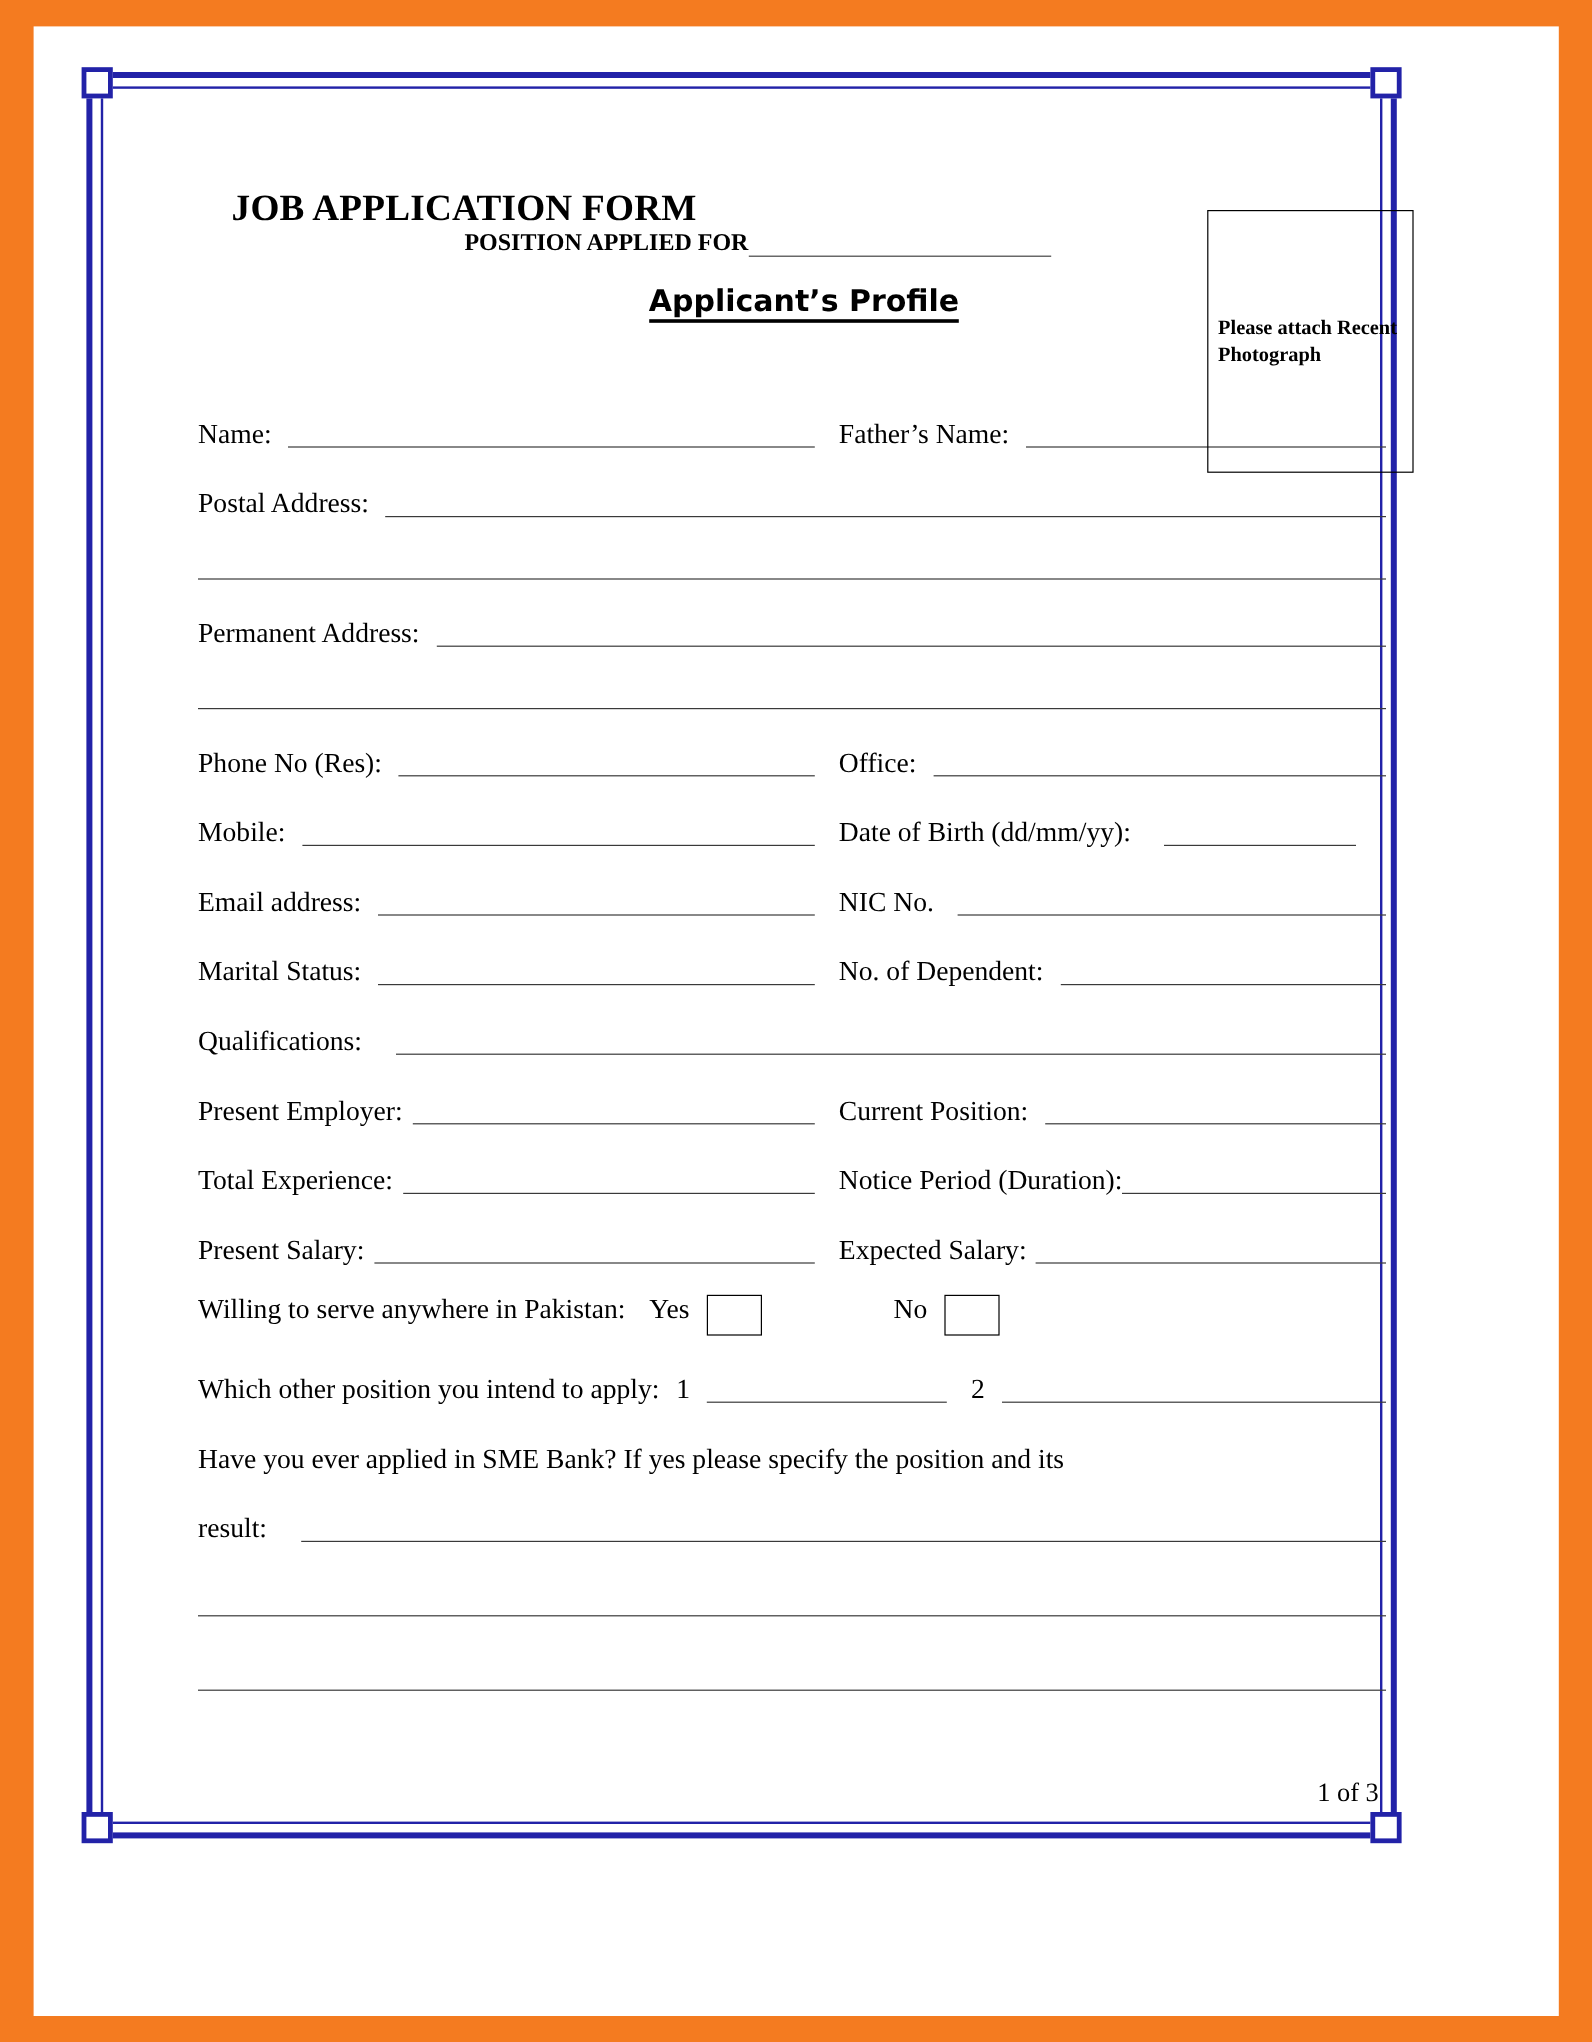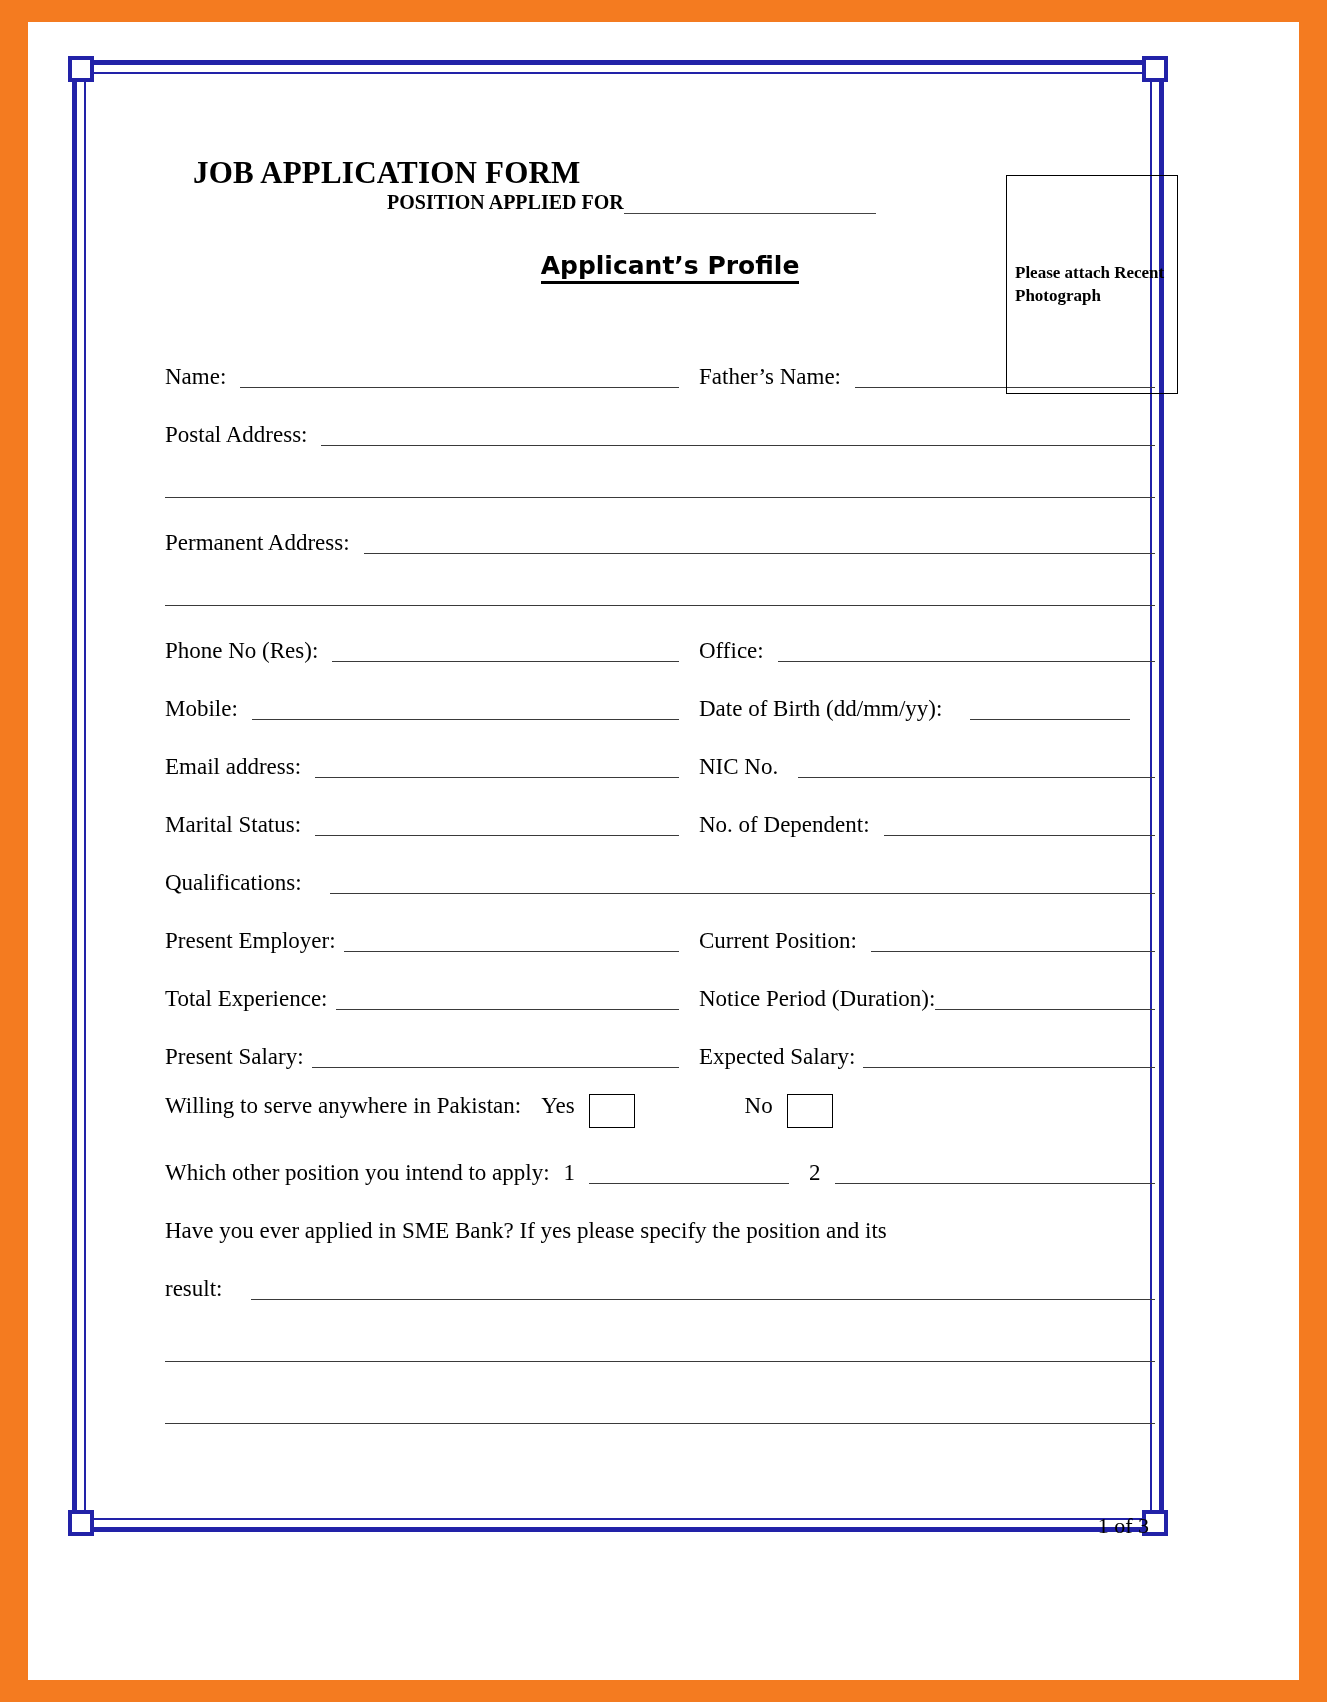--- a/index.html
+++ b/index.html
@@ -83,21 +83,21 @@
     font-weight: bold;
     white-space: nowrap;
   }
   #position-line {
     width: 252px;
     border-bottom: 1.6px solid #444;
     height: 20px;
   }
   #profile-heading {
     text-align: center;
-    margin-top: 37px;
+    margin-top: 22px;
     padding-left: 20px;
   }
   #profile-heading span {
     font-family: "DejaVu Sans", sans-serif;
     font-size: 25px;
     font-weight: bold;
     border-bottom: 3px solid #000;
     padding-bottom: 1px;
   }
 
@@ -172,21 +172,21 @@
     height: 34px;
     border: 1.6px solid #000;
     box-sizing: border-box;
     flex: none;
   }
 
   
   #page-footer {
     position: absolute;
     right: 6px;
-    bottom: 6px;
+    bottom: 38px;
     font-size: 22px;
   }
 </style>
 </head>
 <body>
 
 <div id="page-sheet">
 
   <div id="border-frame">
     <div id="border-frame-inner"></div>

